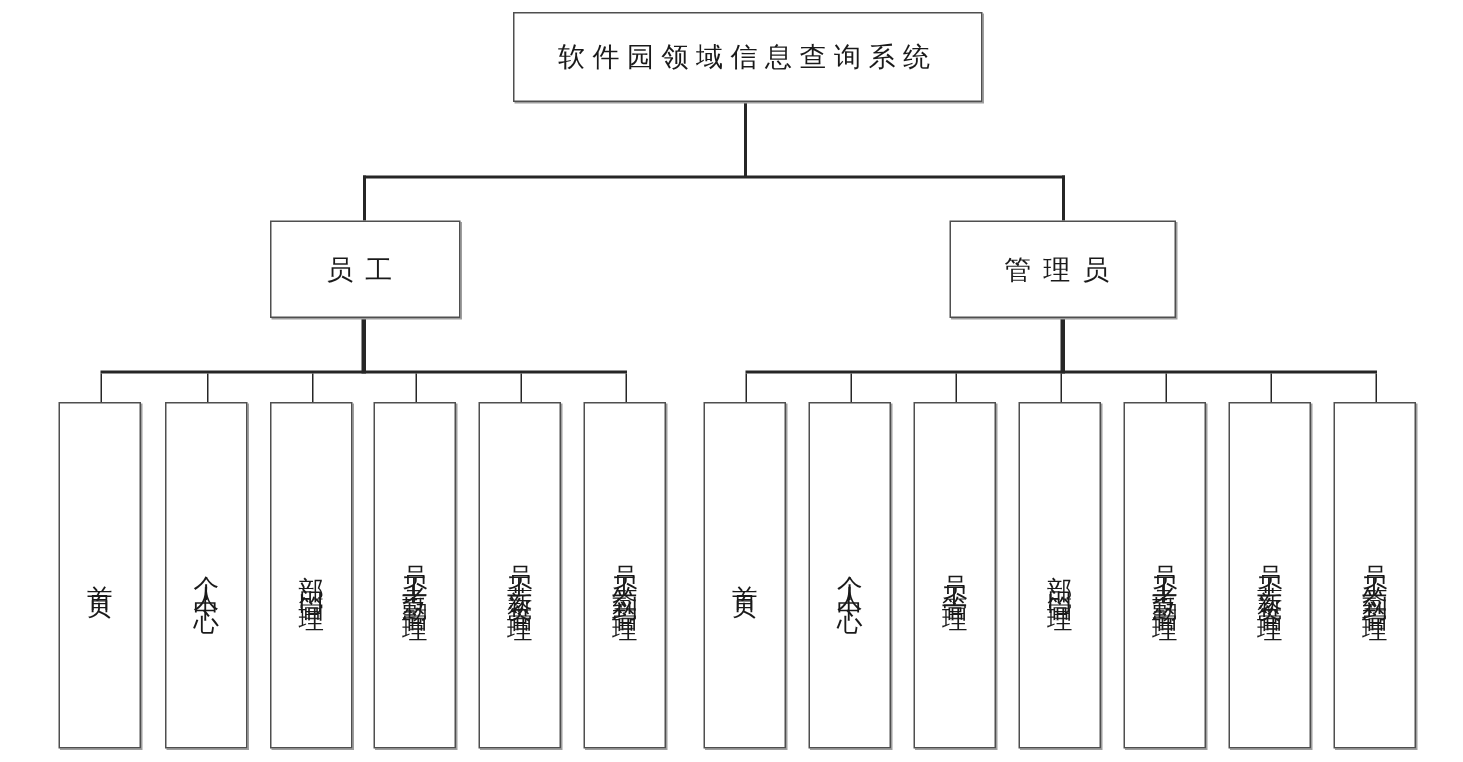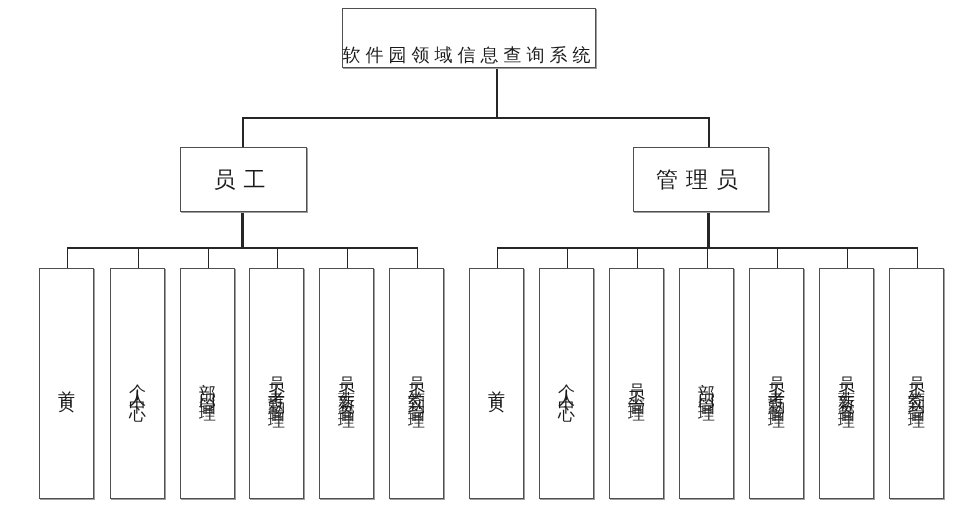--- a/index.html
+++ b/index.html
@@ -31,21 +31,21 @@
     align-items: center;
     justify-content: center;
     z-index: 2;
   }
   .title-box span {
     font-size: 18px;
     letter-spacing: 5px;
     white-space: nowrap;
   }
   .branch-box span {
-    font-size: 22px;
+    font-size: 18px;
     letter-spacing: 8px;
     white-space: nowrap;
   }
   .leaf-box { top: 268px; width: 55px; height: 231px; }
   .leaf-box span {
     writing-mode: vertical-rl;
     text-orientation: upright;
     font-size: 17px;
     letter-spacing: 7px;
     line-height: 1;
@@ -60,33 +60,33 @@
     z-index: 3;
     white-space: nowrap;
     font-family: "Liberation Sans", "DejaVu Sans", sans-serif;
   }
 </style>
 </head>
 <body>
 
 <div class="canvas">
 
-  <div class="box title-box" style="left:342px; top:8px; width:254px; height:60px;align-items:flex-end;">
+  <div class="box title-box" style="left:342px; top:8px; width:313px; height:60px;">
     <span>软件园领域信息查询系统</span>
   </div>
 
   <div class="ln" style="left:496px; top:68px; width:2px; height:50px;"></div>
   <div class="ln" style="left:242px; top:117px; width:468px; height:2px;"></div>
   <div class="ln" style="left:242px; top:117px; width:2px; height:31px;"></div>
   <div class="ln" style="left:708px; top:117px; width:2px; height:31px;"></div>
 
   <div class="box branch-box" style="left:180px; top:147px; width:127px; height:65px;">
     <span>员工</span>
   </div>
-  <div class="box branch-box" style="left:633px; top:147px; width:136px; height:65px;">
+  <div class="box branch-box" style="left:633px; top:147px; width:151px; height:65px;">
     <span>管理员</span>
   </div>
 
   <div class="ln" style="left:241px; top:211px; width:3px; height:38px;"></div>
   <div class="ln" style="left:707px; top:211px; width:3px; height:38px;"></div>
 
   <div class="ln" style="left:67px; top:247px; width:351px; height:2px;"></div>
   <div class="ln" style="left:497px; top:247px; width:421px; height:2px;"></div>
 
   <div class="ln" style="left:67px;  top:249px; width:1px; height:20px;"></div>

